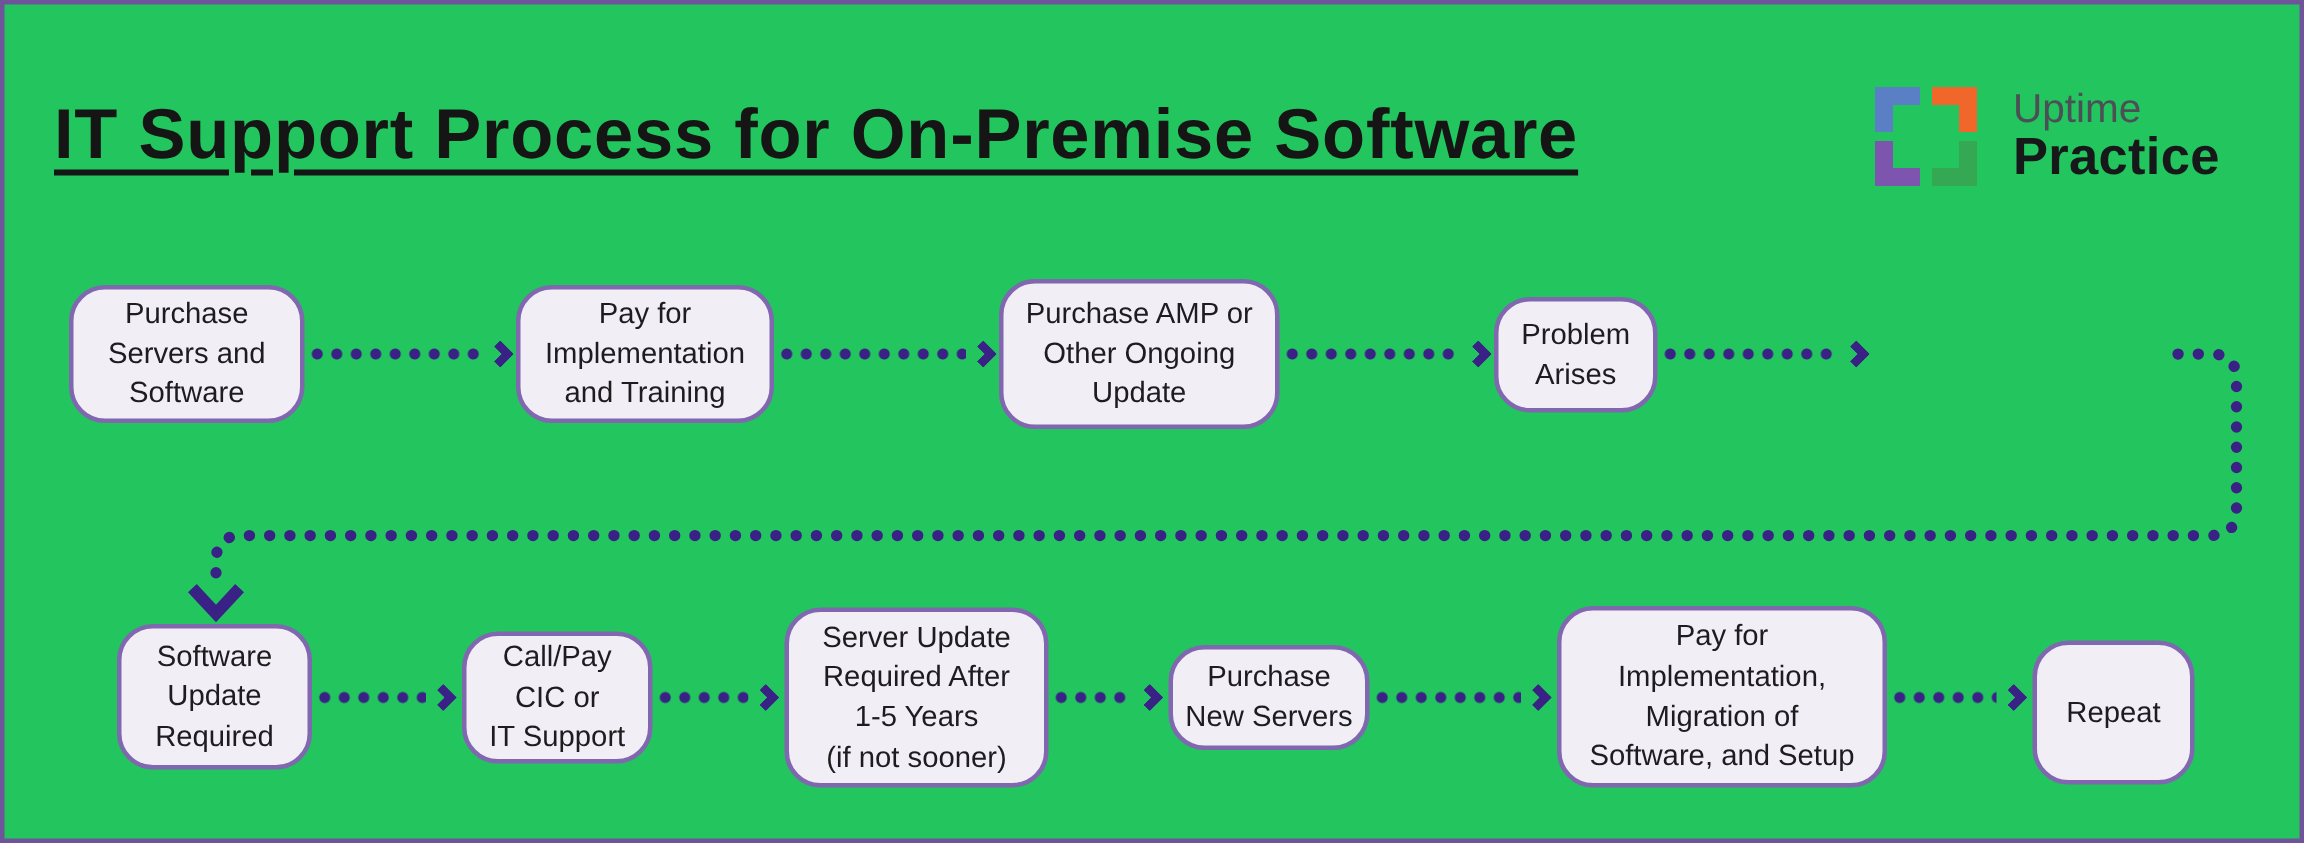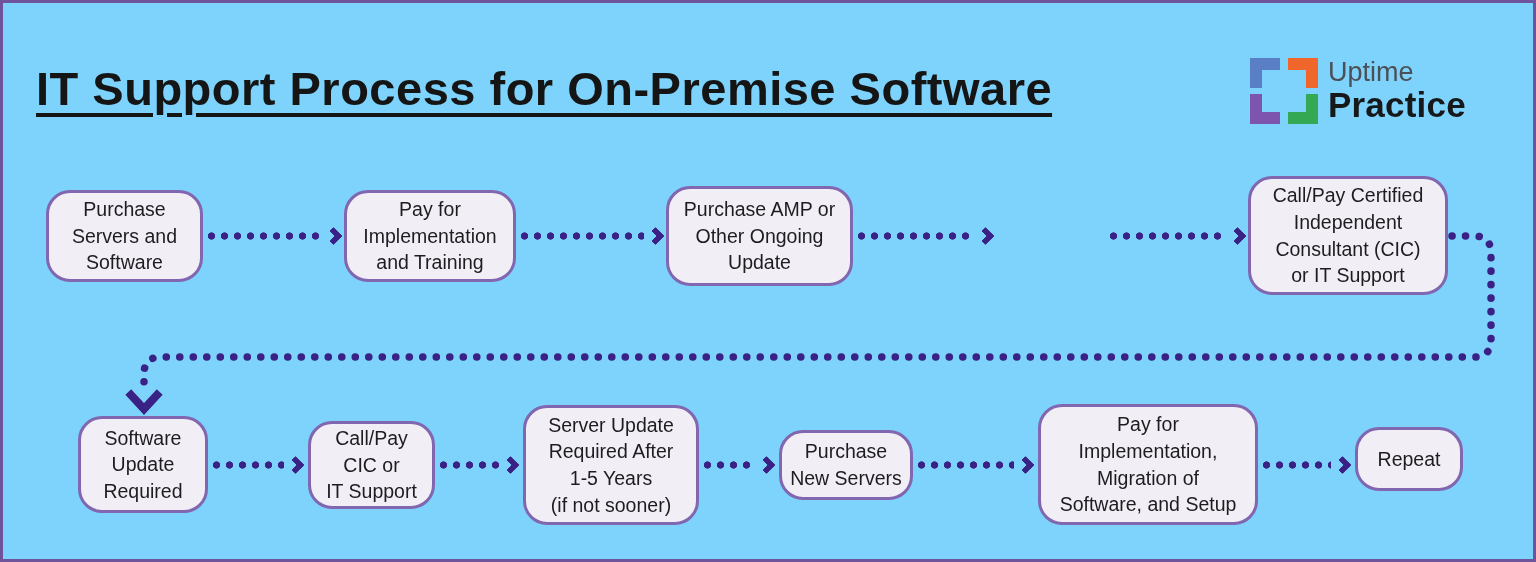--- a/index.html
+++ b/index.html
@@ -2,36 +2,36 @@
 <html><head>
 <meta charset="utf-8">
 <style>
   * { margin:0; padding:0; box-sizing:border-box; }
   html,body { background:#ffffff; }
   body { font-family:"Liberation Sans", sans-serif; }
 
   .canvas {
     position:relative;
     width:1536px; height:562px;
-    background:#7dd3fc;
+    background:#22c55e;
     border:3px solid #6f549b;
     overflow:hidden;
   }
 
   
   .title {
     position:absolute; left:33px; top:58px;
     font-size:47px; font-weight:600; color:#151515;
     letter-spacing:.5px;
     text-decoration:underline;
     text-decoration-thickness:4px;
     text-underline-offset:8px;
     white-space:nowrap;
   }
-  .logo { position:absolute; left:1247px; top:55px; display:flex; align-items:center; gap:10px; }
+  .logo { position:absolute; left:1247px; top:55px; display:flex; align-items:center; gap:24px; }
   .logo-icon { display:block; }
   .logo-text { display:flex; flex-direction:column; line-height:1.05; }
   .logo-word-1 { font-size:27px; color:#4c5056; font-weight:400; }
   .logo-word-2 { font-size:35px; color:#17181a; font-weight:700; letter-spacing:.2px; }
 
   
   .node {
     position:absolute;
     border:3px solid #8166b0;
     border-radius:24px;
@@ -84,24 +84,22 @@
 
   <div class="node" style="left:43px; top:187px; width:157px; height:92px;">Purchase
 Servers and
 Software</div>
   <div class="node" style="left:341px; top:187px; width:172px; height:92px;">Pay for
 Implementation
 and Training</div>
   <div class="node" style="left:663px; top:183px; width:187px; height:100px;">Purchase AMP or
 Other Ongoing
 Update</div>
-  <div class="node" style="left:1245px; top:173px; width:200px; height:119px;">Call/Pay Certified
-Independent
-Consultant (CIC)
-or IT Support</div>
+  <div class="node" style="left:993px; top:195px; width:109px; height:77px;">Problem
+Arises</div>
 
   <div class="harrow" style="left:202px; top:225px; width:137px;">
       <span class="dots"></span>
       <span class="chev"></span>
     </div>
   <div class="harrow" style="left:515px; top:225px; width:146px;">
       <span class="dots"></span>
       <span class="chev"></span>
     </div>
   <div class="harrow" style="left:852px; top:225px; width:139px;">
@@ -127,21 +125,21 @@
   <div class="node" style="left:520px; top:402px; width:176px; height:120px;">Server Update
 Required After
 1-5 Years
 (if not sooner)</div>
   <div class="node" style="left:776px; top:427px; width:134px; height:70px;">Purchase
 New Servers</div>
   <div class="node" style="left:1035px; top:401px; width:220px; height:121px;">Pay for
 Implementation,
 Migration of
 Software, and Setup</div>
-  <div class="node" style="left:1352px; top:424px; width:108px; height:64px;">Repeat</div>
+  <div class="node" style="left:1352px; top:424px; width:108px; height:96px;">Repeat</div>
 
   <div class="harrow" style="left:207px; top:454px; width:94px;">
       <span class="dots"></span>
       <span class="chev"></span>
     </div>
   <div class="harrow" style="left:434px; top:454px; width:82px;">
       <span class="dots"></span>
       <span class="chev"></span>
     </div>
   <div class="harrow" style="left:698px; top:454px; width:74px;">

